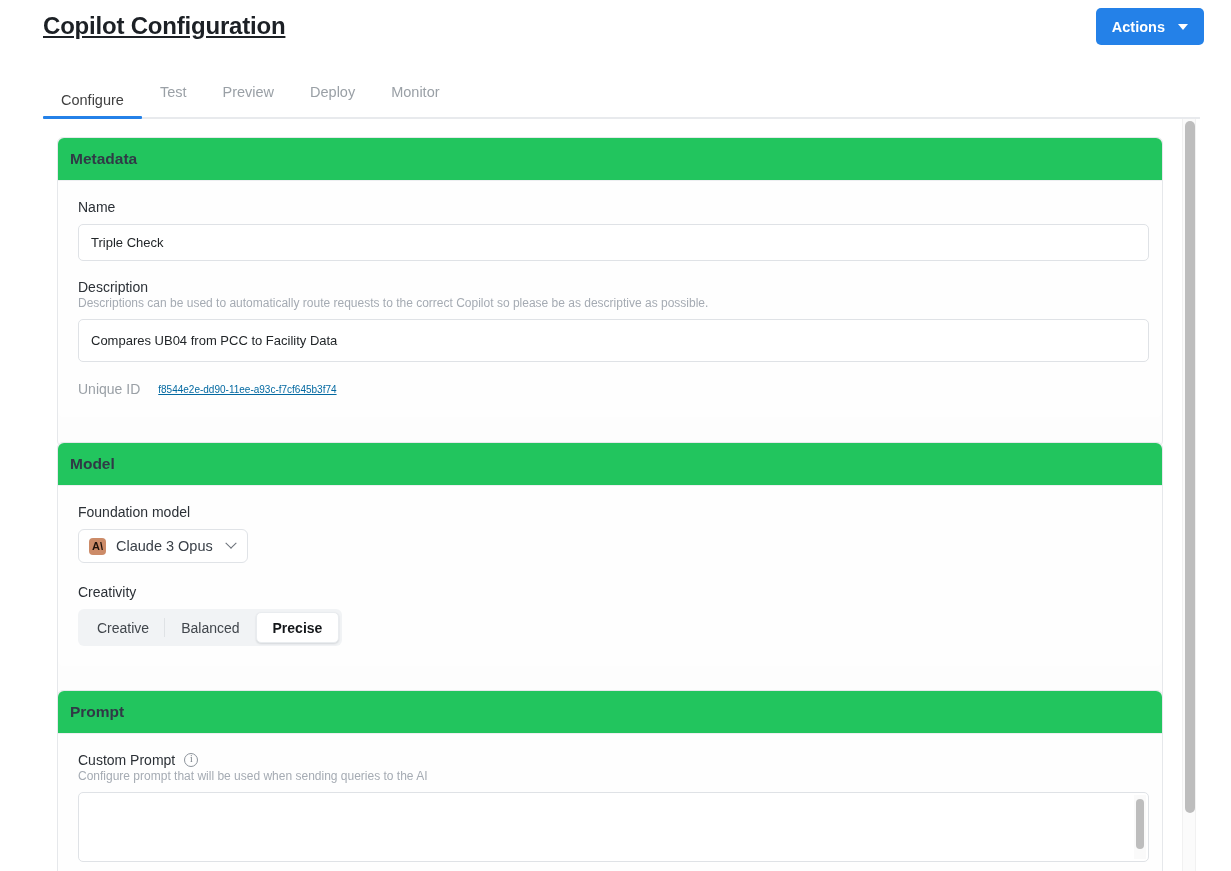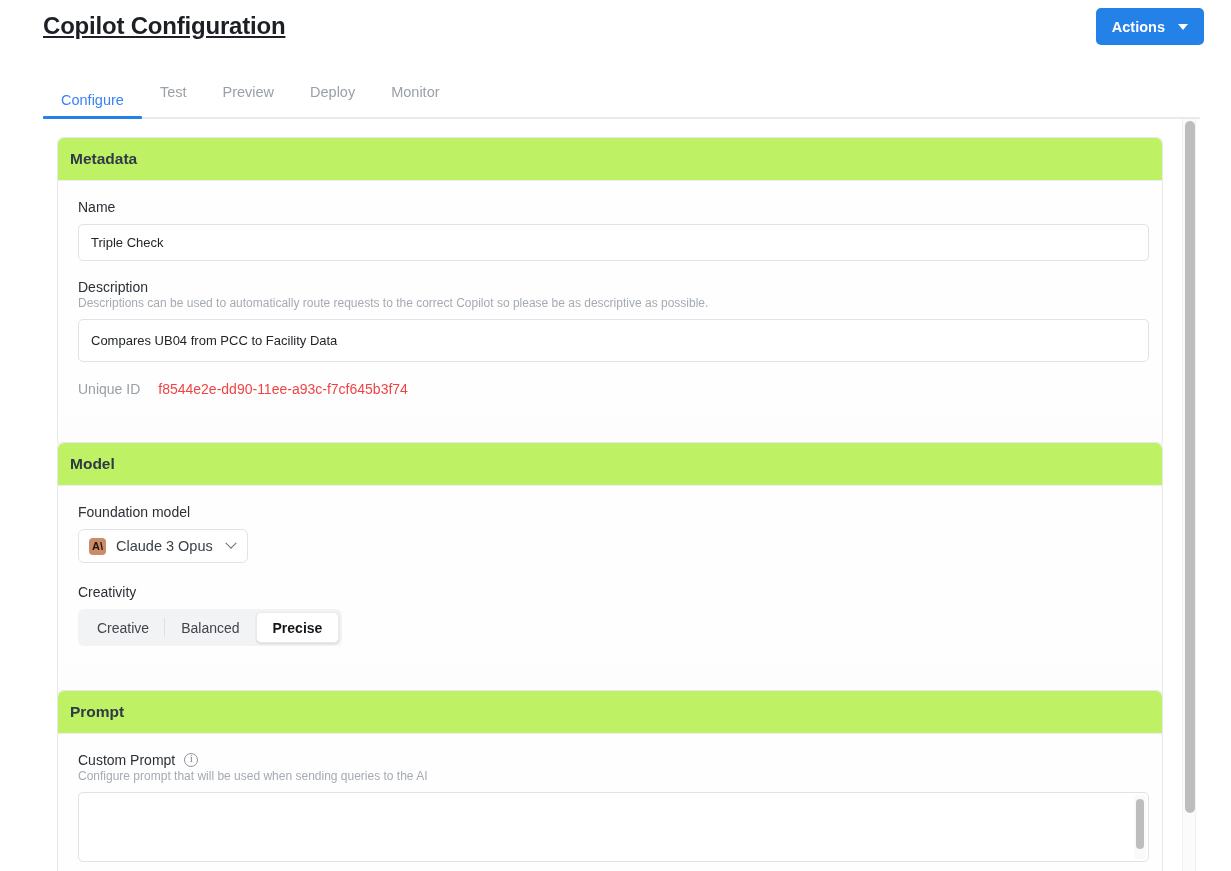--- a/index.html
+++ b/index.html
@@ -48,21 +48,21 @@
     background: #e8eaed;
   }
   .tab-list { position: absolute; left: 43px; bottom: 0; display: flex; }
   .tab {
     padding: 0 18px 11px 18px;
     font-size: 14.5px; color: #9aa0a6; cursor: pointer;
     position: relative; background: transparent; border: none;
     font-family: "Liberation Sans", sans-serif;
   }
   .tab:first-child { padding-left: 18px; }
-  .tab.active { color: #3b82f6; margin-top: 16px; }
+  .tab.active { color: #404040; margin-top: 16px; }
   .tab.active::after {
     content: ""; position: absolute; left: 0; right: 0; bottom: 0;
     height: 3px; background: #2481e8; border-radius: 1px;
   }
 
   
   .scroll-area {
     position: absolute; top: 119px; left: 0; width: 1231px; height: 752px;
     overflow: hidden; background: #ffffff;
   }
@@ -78,42 +78,42 @@
     background: #bdbdbd; border-radius: 5px;
   }
 
   
   .card {
     position: absolute; left: 57px; width: 1106px;
     background: #fdfdfd; border: 1px solid #e6e8eb; border-radius: 6px;
   }
   .card-header {
     height: 43px; display: flex; align-items: center; padding: 0 0 0 12px;
-    border-bottom: 1px solid #edeff1; background: #bef264; border-radius: 6px 6px 0 0;
+    border-bottom: 1px solid #edeff1; background: #22c55e; border-radius: 6px 6px 0 0;
   }
   .card-title { font-size: 15.5px; font-weight: bold; color: #303a46; }
   .card-body { padding: 18px 20px 20px 20px; background: #fefefe; border-radius: 0 0 6px 6px; }
 
   .field-label {
     font-size: 14px; color: #2b3036; margin-bottom: 9px; display: block;
   }
   .field-help {
     font-size: 12px; color: #a5abb3; margin: 1px 0 9px 0; display: block;
   }
   .text-input {
     display: block; width: 1071px; height: 37px;
     border: 1px solid #dfe2e6; border-radius: 5px; background: #ffffff;
     padding: 0 12px; font-size: 13px; color: #222629;
     font-family: "Liberation Sans", sans-serif; outline: none;
   }
   .text-input.tall { height: 43px; }
 
   .uid-row { margin-top: 19px; display: flex; align-items: center; gap: 18px; }
   .uid-label { font-size: 14px; color: #9aa0a6; }
-  .uid-value { font-size: 14px; color: #ef4444; }
+  .uid-value { font-size: 10px; color: #0369a1; text-decoration: underline; }
 
   
   .model-select {
     display: inline-flex; align-items: center; gap: 10px;
     height: 34px; padding: 0 12px 0 10px;
     border: 1px solid #e0e3e7; border-radius: 6px; background: #ffffff;
     cursor: pointer;
   }
   .anthropic-icon {
     width: 17px; height: 17px; border-radius: 4px; background: #cc8b68;

